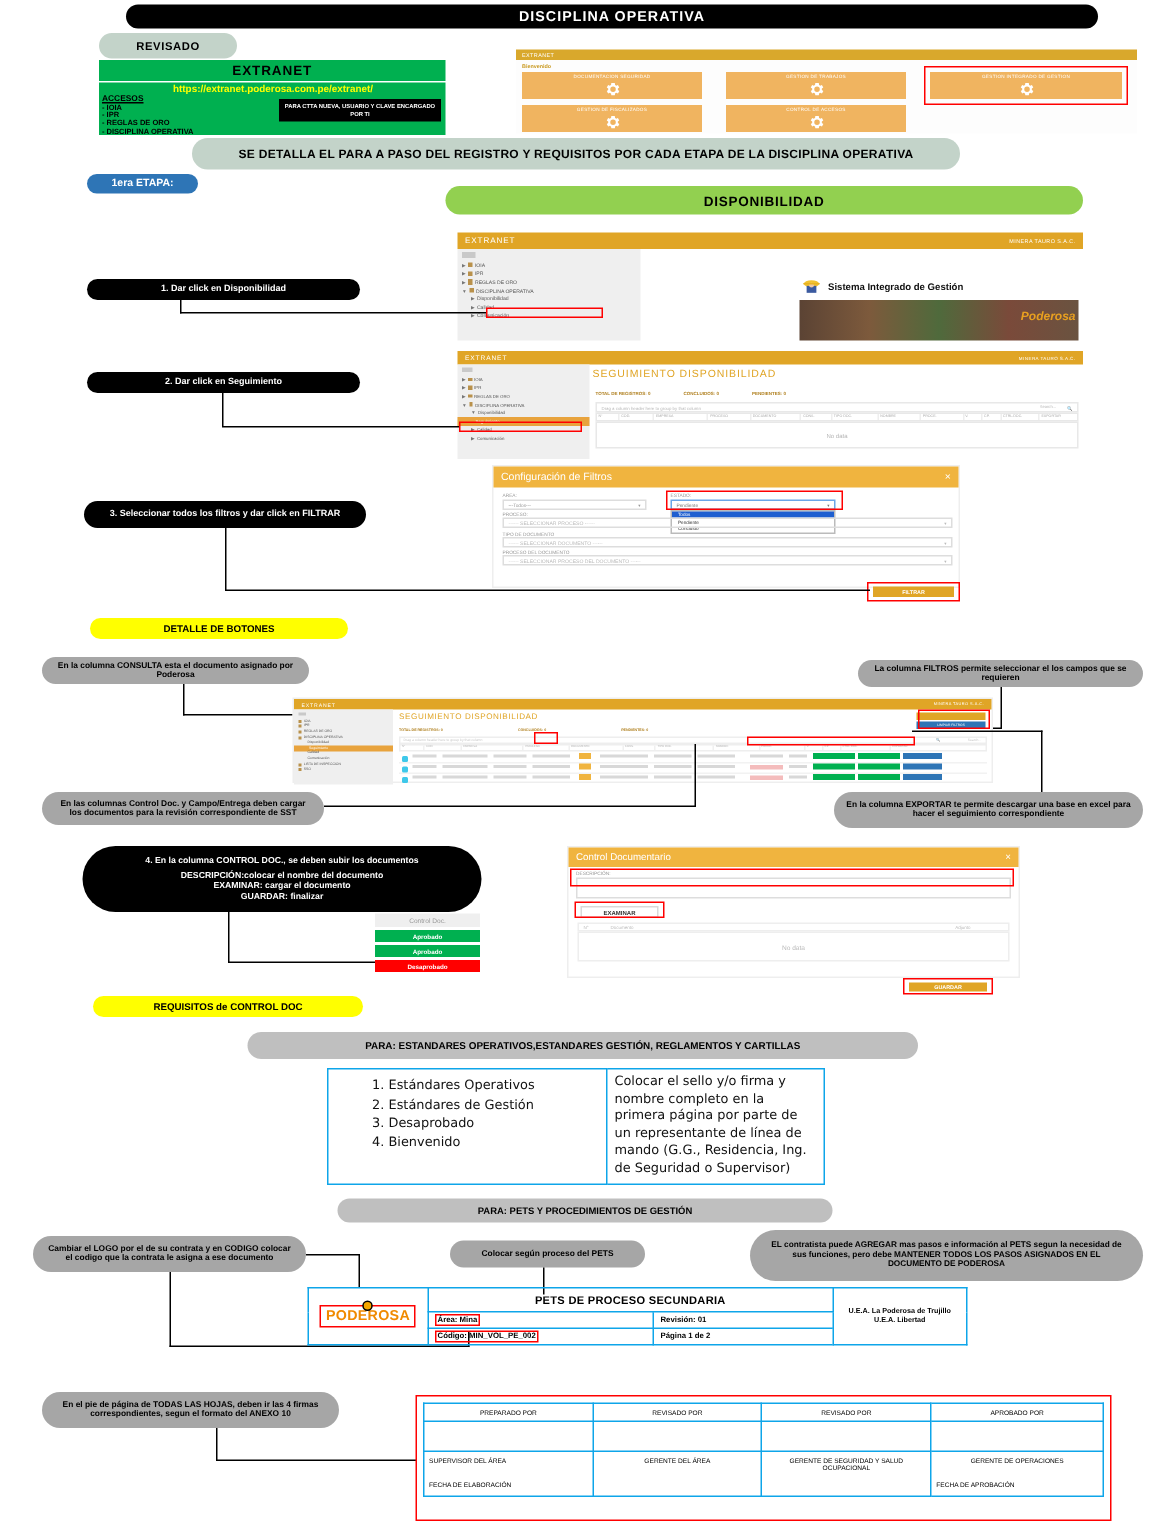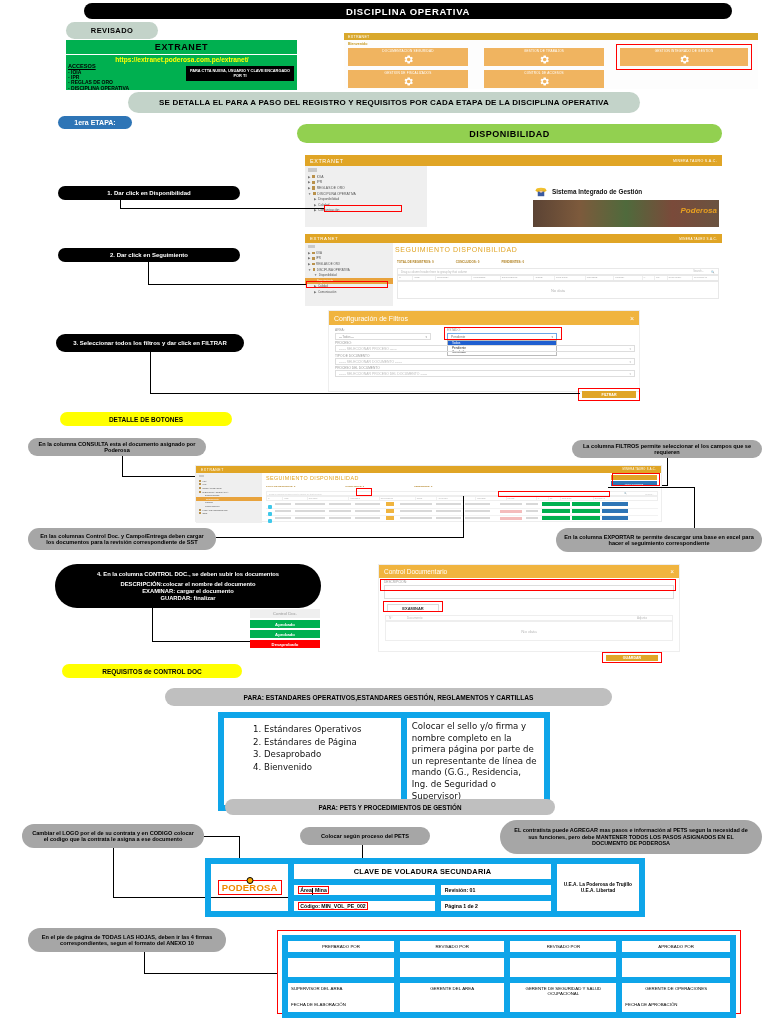--- a/index.html
+++ b/index.html
@@ -60,21 +60,21 @@
   .scr-brand{font-size:5.4px;letter-spacing:.6px;}
   .scr-corp{font-size:3.6px;letter-spacing:.3px;}
   .side{background:#efefef;}
   .side-ham{width:9px;height:4px;background:#c9c9c9;margin:2px 0 2px 3px;}
   .side-row{font-size:3.4px;color:#555;display:flex;align-items:center;gap:1.5px;padding:.8px 0 .8px 3px;white-space:nowrap;}
   .side-row .car{font-size:3.2px;color:#777;}
   .side-row .bk{display:inline-block;width:3.2px;height:3.2px;background:#b9914b;}
   .side-sub{padding-left:9px;}
   .side-hl{background:#e8a33d;color:#fff;}
   table.grid{border-collapse:collapse;}
-  table.grid td,table.grid th{border:6px solid #0ea5e9;}
+  table.grid td,table.grid th{border:1px solid #0ea5e9;}
 </style>
 </head>
 <body>
 
 <div class="abs pill pill-black" id="banner">
   <span>DISCIPLINA OPERATIVA</span>
 </div>
 
 <div class="abs pill pill-greengrey" id="ingreso">
   <span>REVISADO</span>
@@ -544,21 +544,21 @@
 <div class="abs pill pill-grey-lt" style="left:165px;top:688px;width:447px;height:18px;font-size:6.6px;padding:0 14px;box-sizing:border-box;">
   <span>PARA: ESTANDARES OPERATIVOS,ESTANDARES GESTIÓN, REGLAMENTOS Y CARTILLAS</span>
 </div>
 
 <table class="abs grid" style="left:218px;top:712px;width:332px;">
   <tbody>
       <tr>
     <td style="width:182px;padding:5px 6px 5px 14px;vertical-align:top;">
       <ol style="margin:0;padding-left:26px;font-size:8.6px;line-height:12.6px;color:#111;font-family:'DejaVu Sans',sans-serif;">
         <li>Estándares Operativos</li>
-        <li>Estándares de Página</li>
+        <li>Estándares de Gestión</li>
         <li>Desaprobado</li>
         <li>Bienvenido</li>
       </ol>
     </td>
     <td style="width:150px;padding:3px 5px;vertical-align:top;font-size:8.6px;line-height:11.6px;color:#111;font-family:'DejaVu Sans',sans-serif;">Colocar el sello y/o firma y nombre completo en la primera página por parte de un representante de línea de mando (G.G., Residencia, Ing. de Seguridad o Supervisor)</td>
   </tr>
 </tbody>
   </table>
 
 <div class="abs pill pill-grey-lt" style="left:225px;top:799px;width:330px;height:16px;font-size:6.3px;">
@@ -584,21 +584,21 @@
 
 <table class="abs grid" style="left:205px;top:858px;width:440px;font-size:5px;font-family:'Liberation Sans',sans-serif;">
   <tbody>
       <tr>
     <td rowspan="3" style="width:80px;text-align:center;padding:3px 0;">
       <div style="border:1.2px solid #ff0000;display:inline-block;padding:1px 3px;position:relative;">
         <div style="position:absolute;left:50%;top:-4px;transform:translateX(-50%);width:5px;height:5px;background:#f5a800;border-radius:50%;border:1px solid #000;"></div>
         <span style="color:#f08a00;font-weight:bold;font-size:9.5px;letter-spacing:.2px;">PODEROSA</span>
       </div>
     </td>
-    <td colspan="2" style="text-align:center;font-weight:bold;font-size:7.4px;padding:3px 0;letter-spacing:.2px;">CLAVE DE VOLADURA SECUNDARIA</td>
+    <td colspan="2" style="text-align:center;font-weight:bold;font-size:7.4px;padding:3px 0;letter-spacing:.2px;">PETS DE PROCESO SECUNDARIA</td>
     <td rowspan="3" style="width:92px;text-align:center;font-weight:bold;font-size:4.8px;line-height:6px;white-space:pre-line;">U.E.A. La Poderosa de Trujillo
 U.E.A. Libertad</td>
   </tr>
   <tr>
     <td style="width:150px;padding:2px 4px;font-weight:bold;font-size:5.2px;"><span style="border:1px solid #ff0000;padding:0 1px;">Área: Mina</span></td>
     <td style="width:118px;padding:2px 4px;font-weight:bold;font-size:5.2px;">Revisión: 01</td>
   </tr>
   <tr>
     <td style="padding:2px 4px;font-weight:bold;font-size:5.2px;"><span style="border:1px solid #ff0000;padding:0 1px;">Código: MIN_VOL_PE_002</span></td>
     <td style="padding:2px 4px;font-weight:bold;font-size:5.2px;">Página 1 de 2</td>

